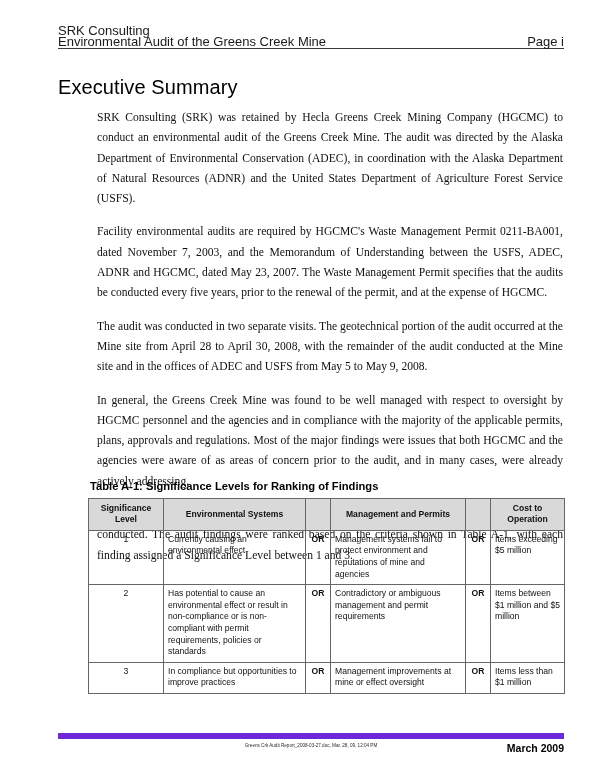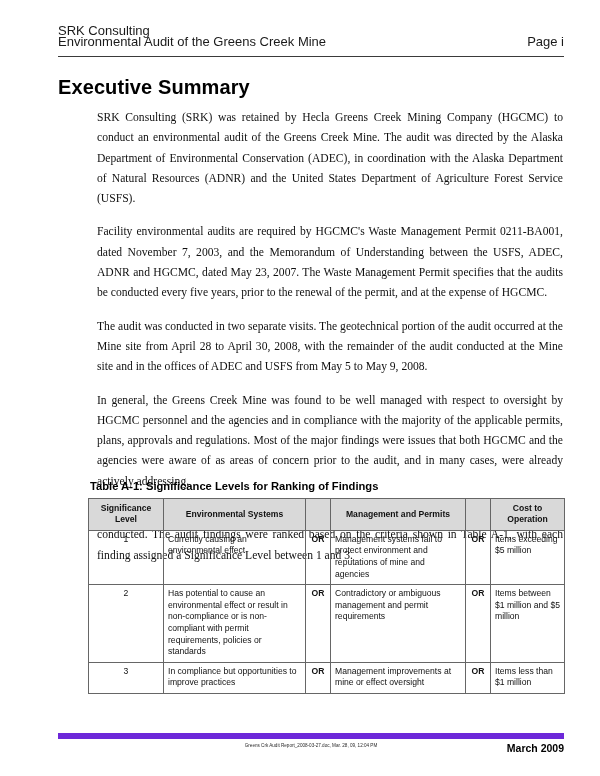--- a/index.html
+++ b/index.html
@@ -33,32 +33,32 @@
     display: block;
   }
   .page-header .hdr-line1 {
     display: block;
   }
   .page-header .hdr-line2-wrap {
     display: flex;
     justify-content: space-between;
     align-items: flex-end;
     border-bottom: 1px solid #3a3a3a;
-    padding-bottom: 9px;
+    padding-bottom: 1px;
   }
   .page-header .hdr-left2 { white-space: nowrap; }
   .page-header .hdr-right2 { white-space: nowrap; }
 
   
   .doc-title {
     position: absolute;
     left: 58px;
     top: 76px;
     font-family: "Liberation Sans", sans-serif;
-    font-weight: bold;
+    font-weight: normal;
     font-size: 20px;
     letter-spacing: 0.1px;
     color: #000000;
     margin: 0;
   }
 
   
   .body-area {
     position: absolute;
     left: 97px;

